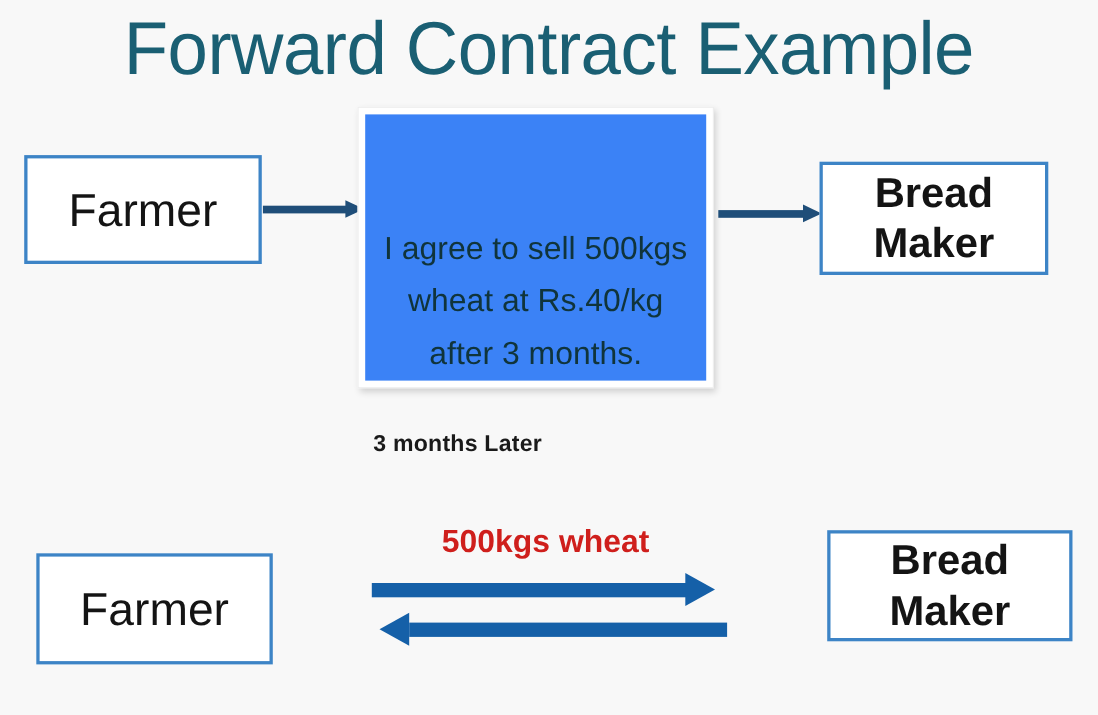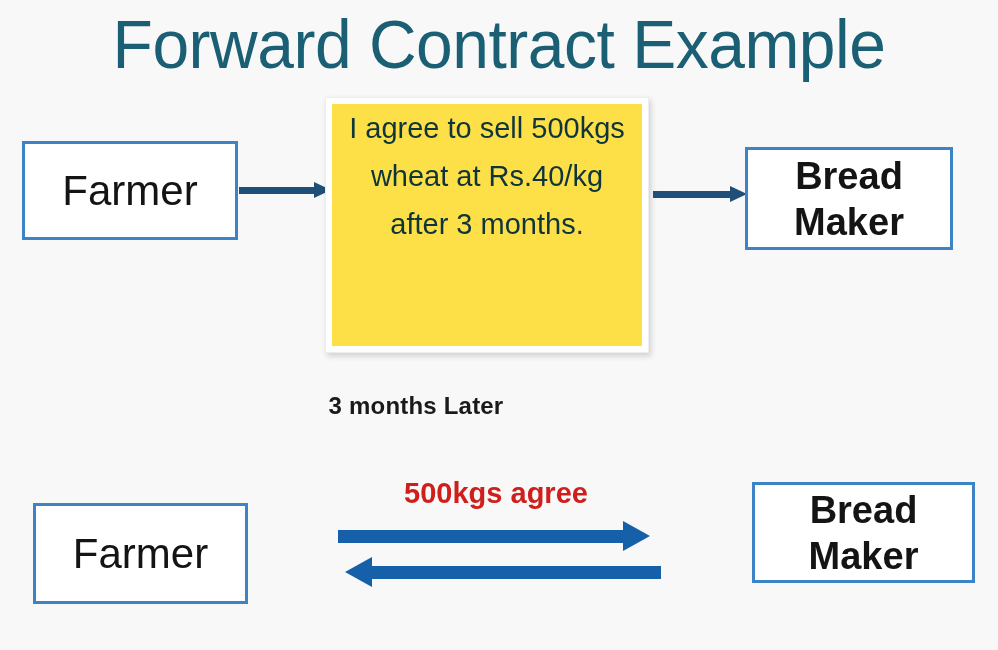--- a/index.html
+++ b/index.html
@@ -76,23 +76,23 @@
     height: 256px;
     background: #ffffff;
     border: 1px solid #ededed;
     box-sizing: border-box;
     padding: 6px;
     box-shadow: 2px 3px 6px rgba(0,0,0,0.16);
   }
   #contract-inner {
     width: 100%;
     height: 100%;
-    background: #fde047;
+    background: #3b82f6;
     display: flex;
-    align-items: flex-start;
+    align-items: flex-end;
     justify-content: center;
   }
   #contract-text {
     color: #10343b;
     font-family: "Liberation Sans", sans-serif;
     font-size: 29px;
     line-height: 48px;
     font-weight: 400;
     text-align: center;
     padding: 0 14px;
@@ -128,21 +128,21 @@
   #arrow-contract-bread .head   { left: 77px; }
 
   
   #later-label {
     position: absolute;
     left: 0;
     top: 392px;
     width: 832px;
     text-align: center;
     font-family: "Liberation Sans", sans-serif;
-    font-size: 24px;
+    font-size: 21px;
     font-weight: bold;
     color: #1a1a1a;
     letter-spacing: 0.2px;
   }
 
   
   .thick-arrow {
     position: absolute;
     height: 30px;
   }
@@ -211,21 +211,21 @@
     <span class="label">Bread
 Maker</span>
   </div>
 
   <div id="later-label">3 months Later</div>
 
   <div class="party-box" id="farmer-bot">
     <span class="label">Farmer</span>
   </div>
 
-  <div class="red-label" id="label-goods">500kgs agree</div>
+  <div class="red-label" id="label-goods">500kgs wheat</div>
 
   <div class="thick-arrow" id="arrow-goods">
     <span class="shaft"></span>
     <span class="head"></span>
   </div>
 
   <div class="thick-arrow" id="arrow-money">
     <span class="shaft"></span>
     <span class="head"></span>
   </div>

